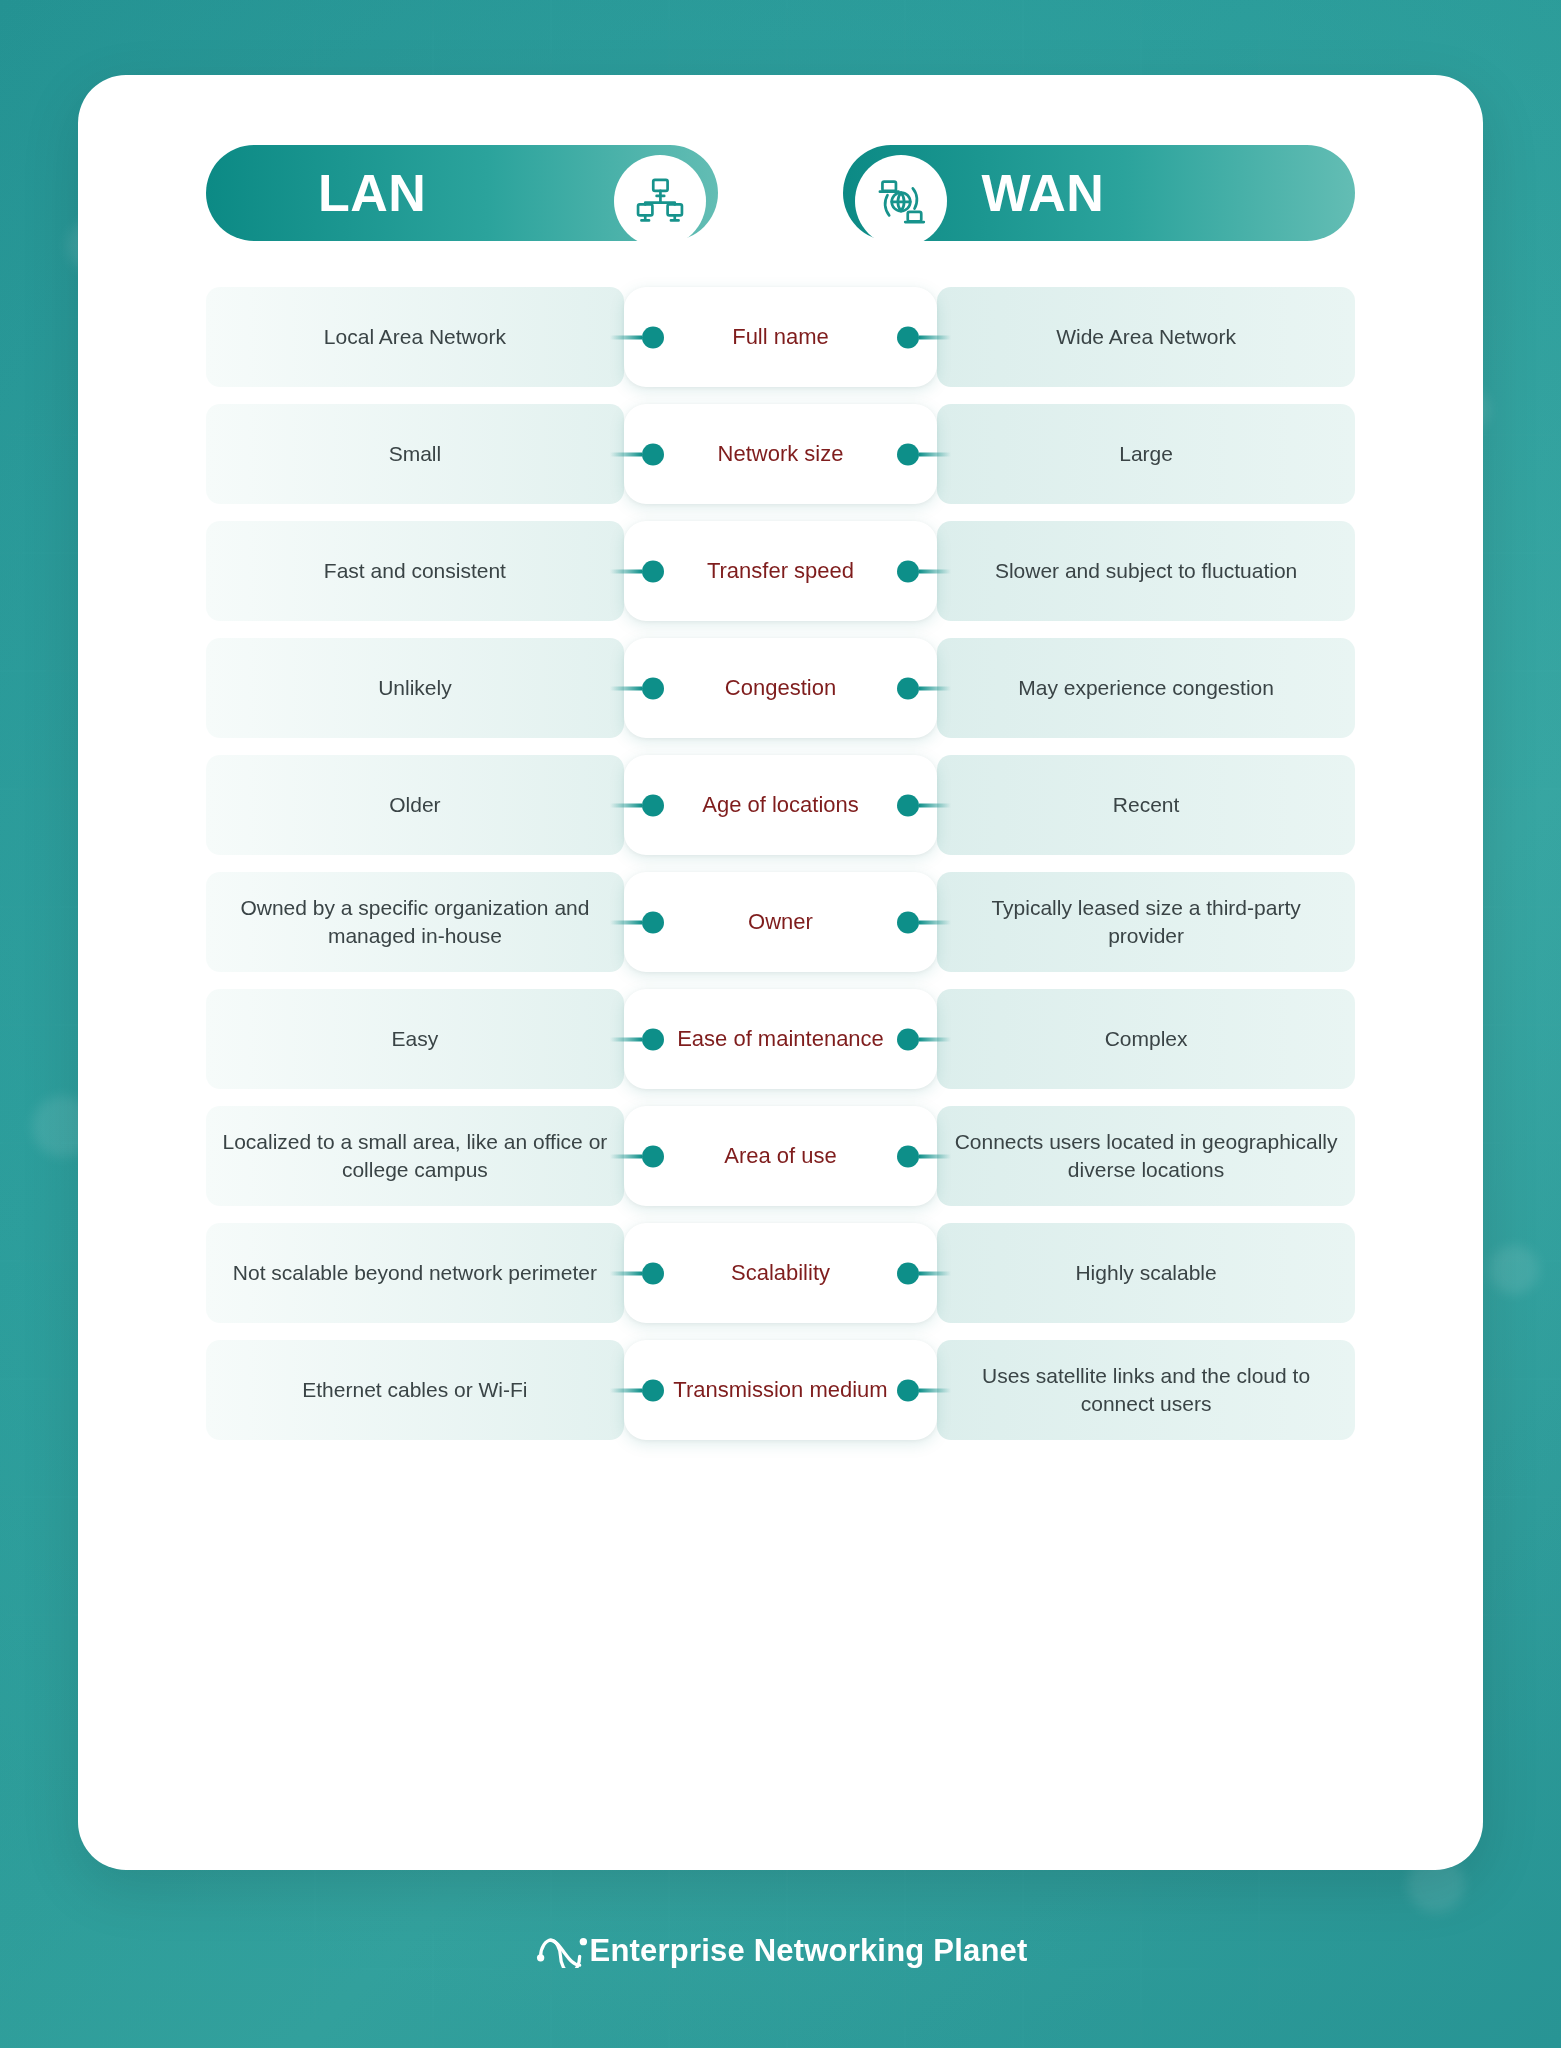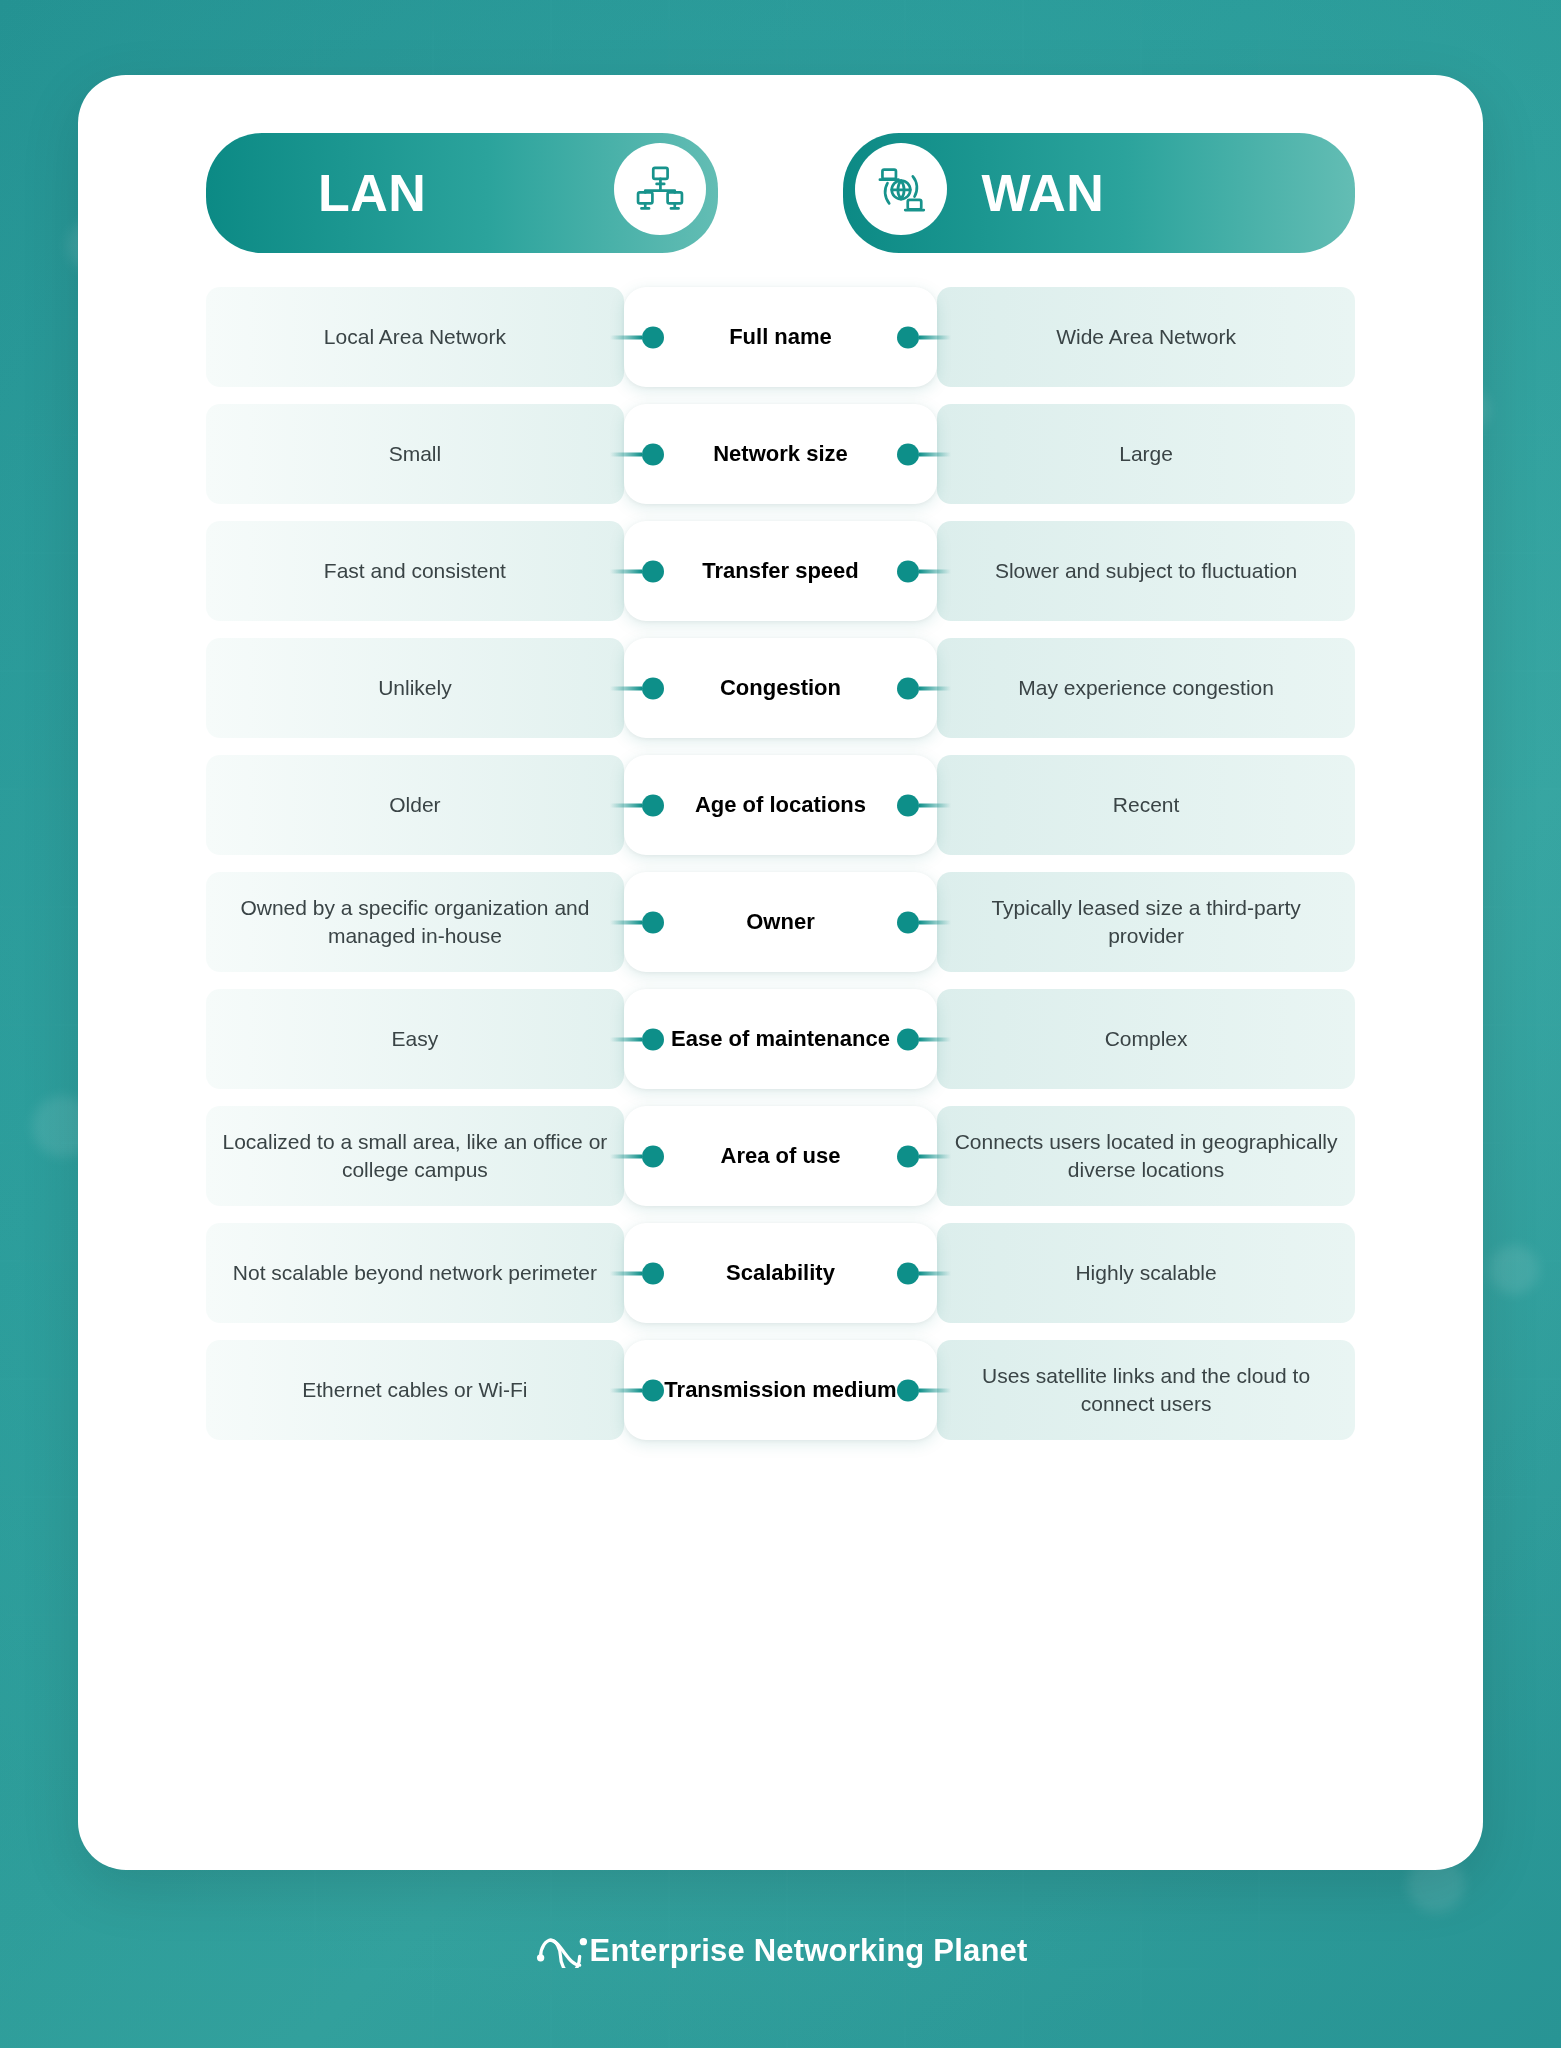--- a/index.html
+++ b/index.html
@@ -69,21 +69,21 @@
   .header-row {
     display: flex;
     justify-content: space-between;
     align-items: center;
     height: 112px;
     margin-bottom: 38px;
   }
 
   .pill {
     width: 512px;
-    height: 120px;
+    height: 96px;
     border-radius: 56px;
     display: flex;
     align-items: center;
     position: relative;
   }
 
   .pill-lan {
     background: linear-gradient(90deg, #0c8a85 0%, #2ba39c 55%, #63bdb4 100%);
     justify-content: flex-start;
     padding-left: 0;
@@ -149,22 +149,22 @@
     height: 100px;
     border-radius: 22px;
     background: #ffffff;
     box-shadow: 0 4px 16px rgba(19,120,115,0.13), 0 1px 4px rgba(0,0,0,0.05);
     display: flex;
     align-items: center;
     justify-content: center;
     text-align: center;
     padding: 0 12px;
     font-size: 22px;
-    font-weight: 700;
-    color: #000000;
+    font-weight: 400;
+    color: #7f1d1d;
     z-index: 3;
   }
 
   
   .conn {
     position: absolute;
     top: 50%;
     transform: translateY(-50%);
     height: 5px;
     width: 54px;

